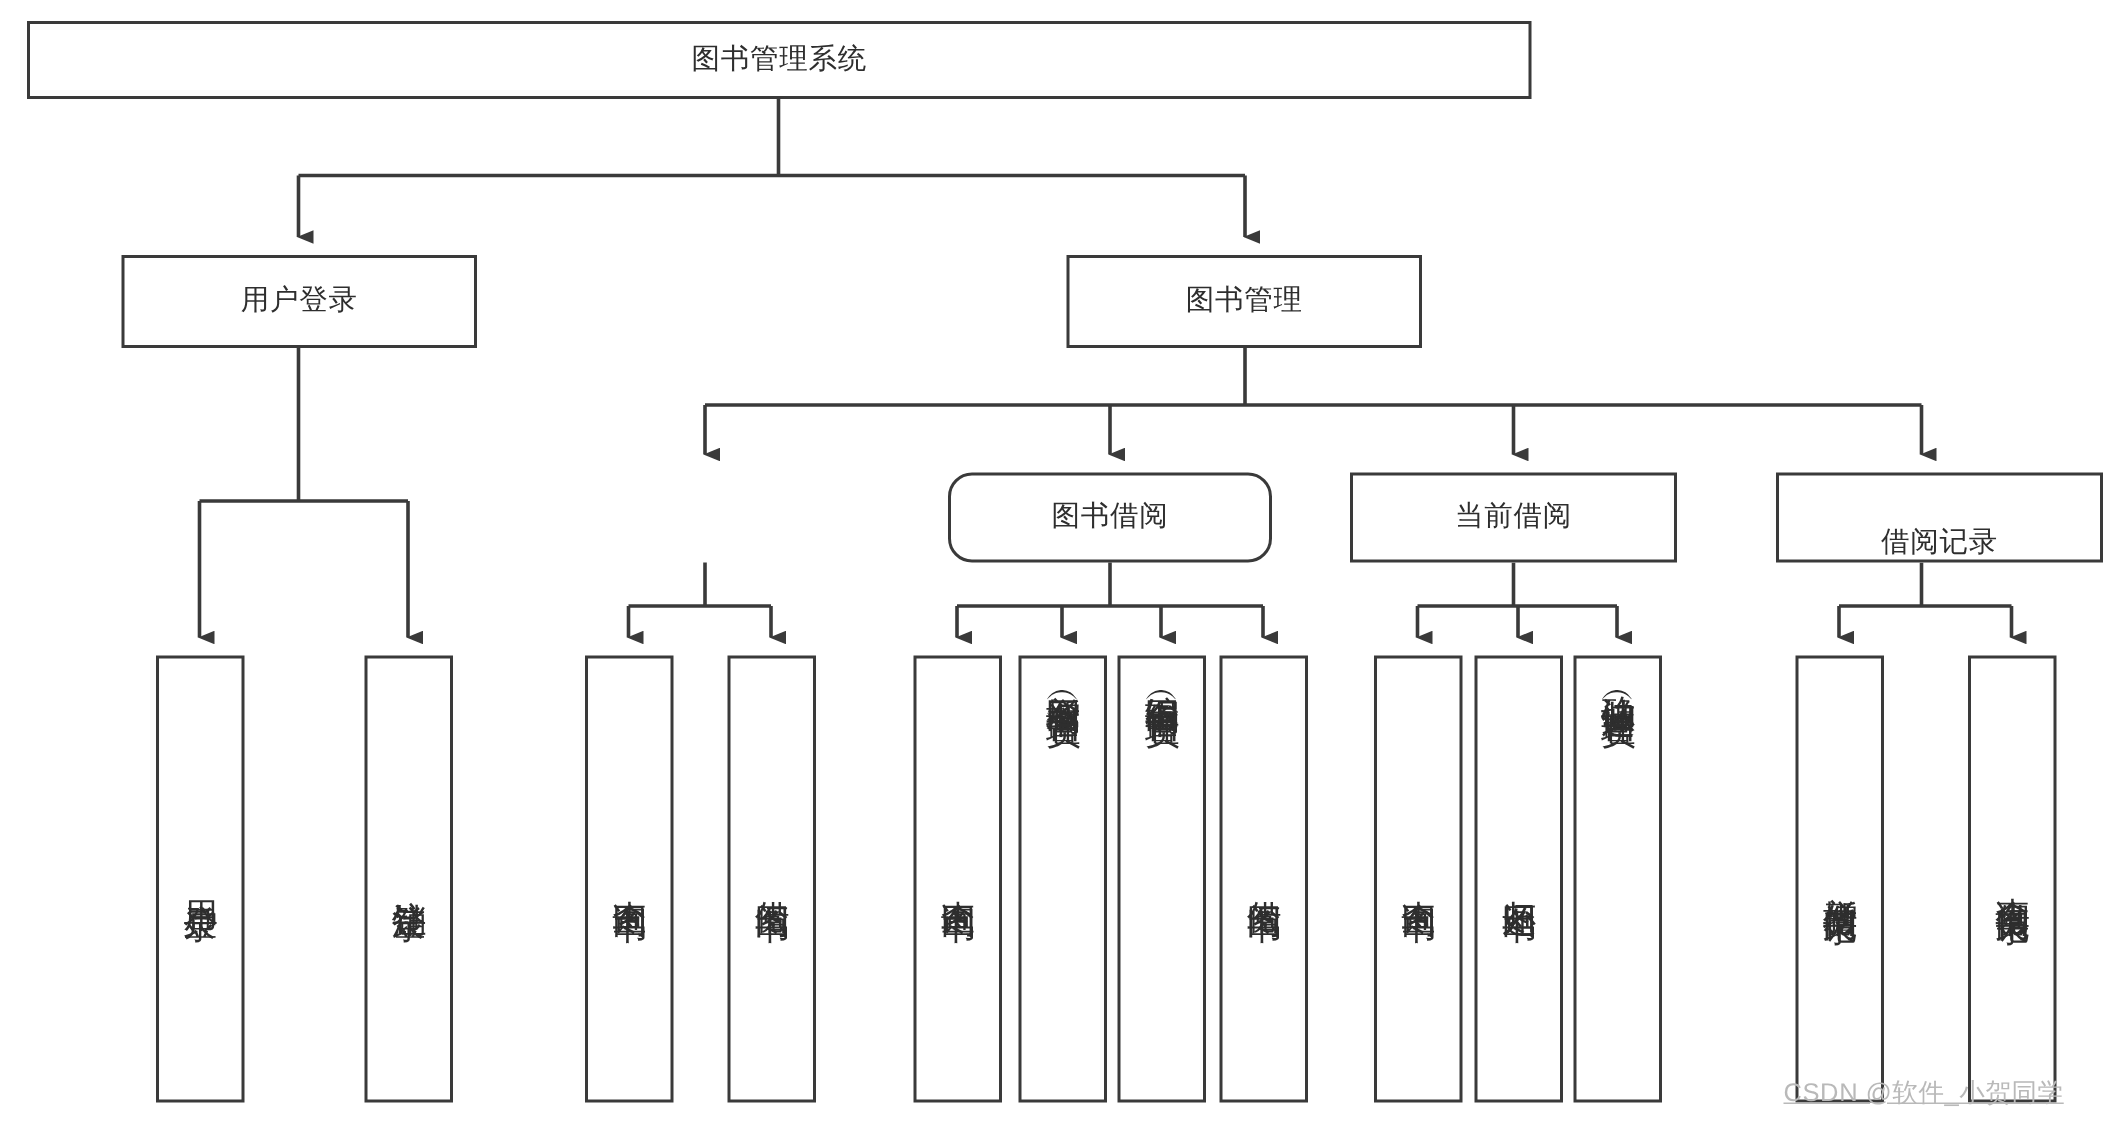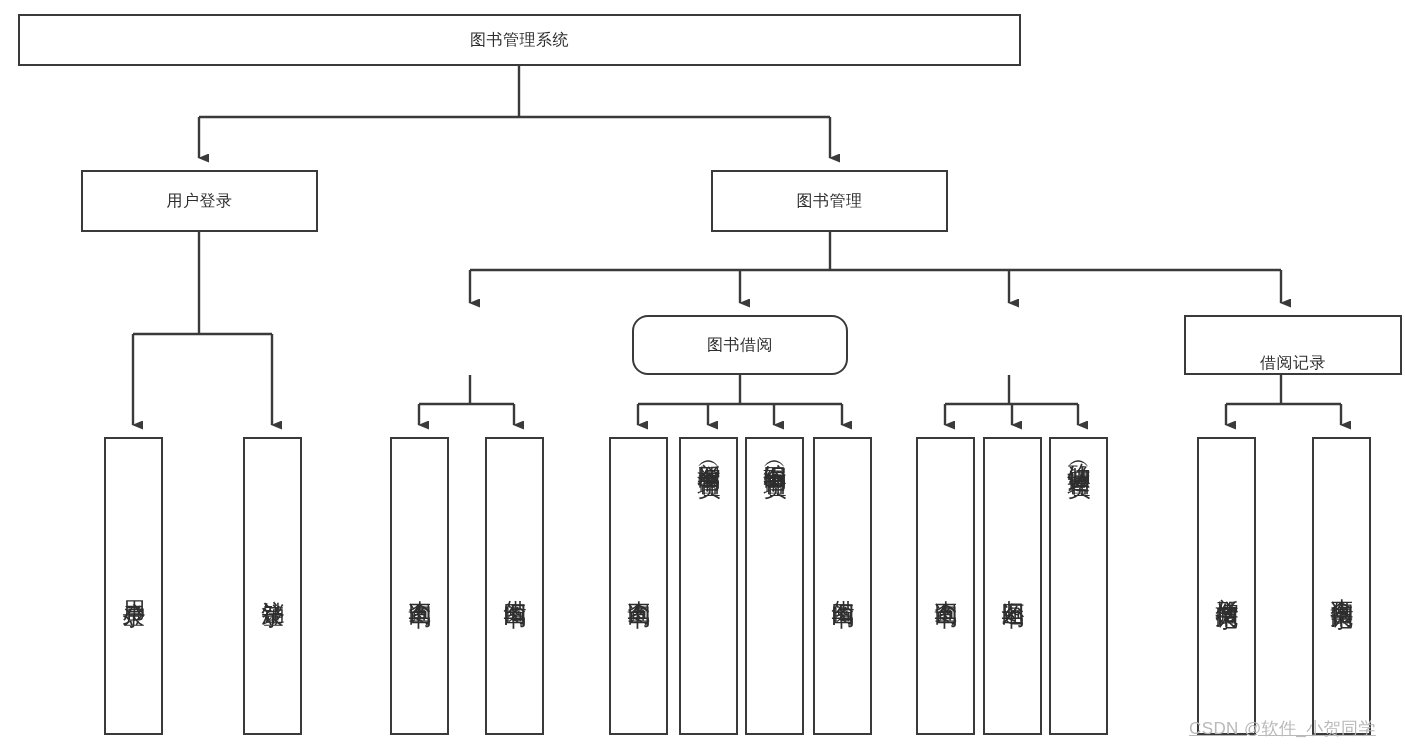--- a/index.html
+++ b/index.html
@@ -36,21 +36,21 @@
     color: #2e2e2e;
   }
   .node-label {
     display: block;
     text-align: center;
     line-height: 1.18;
     color: #2e2e2e;
   }
   
   .node.horizontal .node-label {
-    font-size: 16px;
+    font-size: 19px;
     letter-spacing: 0.5px;
     white-space: nowrap;
   }
   
   .node.vertical {
     align-items: flex-start;
     justify-content: center;
   }
   .node.vertical .node-label {
     writing-mode: vertical-rl;
@@ -138,20 +138,23 @@
   <div class="node horizontal" style="left:81px; top:170px; width:237px; height:62px;">
     <span class="node-label">用户登录</span>
   </div>
   <div class="node horizontal" style="left:711px; top:170px; width:237px; height:62px;">
     <span class="node-label">图书管理</span>
   </div>
 
   <div class="node horizontal" style="left:632px; top:315px; width:216px; height:60px;border-radius:16px;">
     <span class="node-label">图书借阅</span>
   </div>
+  <div class="node horizontal" style="left:900px; top:315px; width:218px; height:60px;">
+    <span class="node-label">当前借阅</span>
+  </div>
   <div class="node horizontal" style="left:1184px; top:315px; width:218px; height:60px;align-items:flex-end;">
     <span class="node-label">借阅记录</span>
   </div>
 
   <div class="node vertical align-middle" style="left:104px; top:437px; width:59px; height:298px;">
     <span class="node-label">用户登录</span>
   </div>
   <div class="node vertical align-middle" style="left:243px; top:437px; width:59px; height:298px;">
     <span class="node-label">注销登录</span>
   </div>

